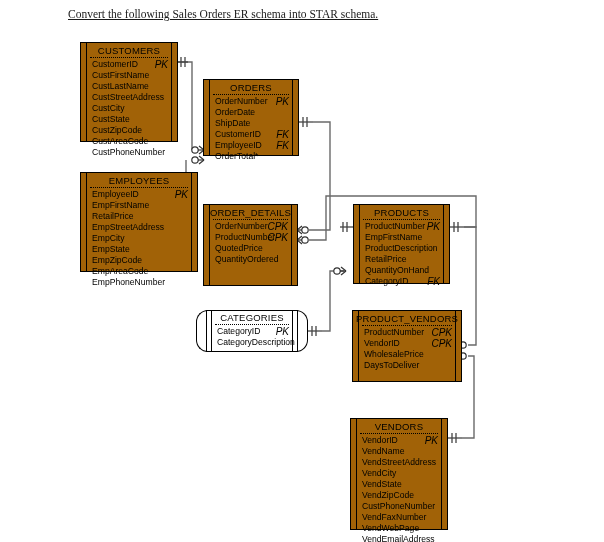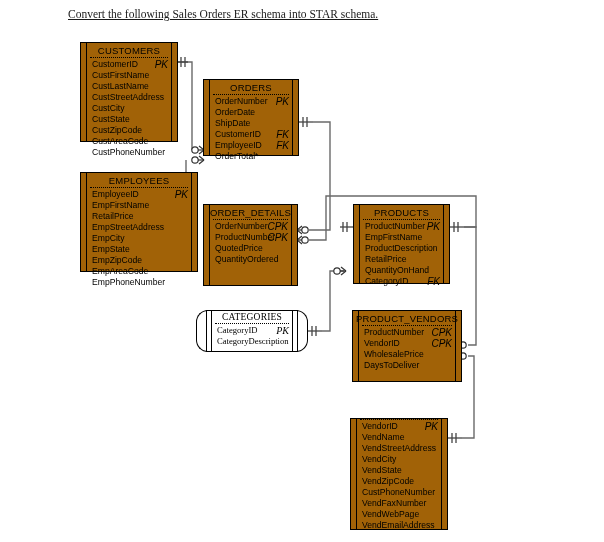--- a/index.html
+++ b/index.html
@@ -273,21 +273,21 @@
       <div class="sep"></div>
       <div class="attrs">
         <div class="attr"><span>ProductNumber</span><span class="key">PK</span></div>
         <div class="attr"><span>EmpFirstName</span></div>
         <div class="attr"><span>ProductDescription</span></div>
         <div class="attr"><span>RetailPrice</span></div>
         <div class="attr"><span>QuantityOnHand</span></div>
         <div class="attr"><span>CategoryID</span><span class="key">FK</span></div>
       </div>
     </div>
-    <div class="entity rounded" style="left: 196px; top: 310px; width: 112px; height: 42px; font-family: Liberation Serif, serif;">
+    <div class="entity rounded" style="left: 196px; top: 310px; width: 112px; height: 42px;">
       <div class="cap l"></div>
       <div class="cap r"></div>
       <div class="body"></div>
       <div class="content">
         <div class="inner-l"></div>
         <div class="inner-r"></div>
         <div class="ent-title">Categories</div>
         <div class="sep"></div>
         <div class="attrs">
           <div class="attr"><span>CategoryID</span><span class="key">PK</span></div>
@@ -303,20 +303,21 @@
       <div class="attrs">
         <div class="attr"><span>ProductNumber</span><span class="key">CPK</span></div>
         <div class="attr"><span>VendorID</span><span class="key">CPK</span></div>
         <div class="attr"><span>WholesalePrice</span></div>
         <div class="attr"><span>DaysToDeliver</span></div>
       </div>
     </div>
     <div class="entity" style="left: 350px; top: 418px; width: 98px; height: 112px;">
       <div class="inner-l"></div>
       <div class="inner-r"></div>
+      <div class="ent-title">Vendors</div>
       <div class="sep"></div>
       <div class="attrs">
         <div class="attr"><span>VendorID</span><span class="key">PK</span></div>
         <div class="attr"><span>VendName</span></div>
         <div class="attr"><span>VendStreetAddress</span></div>
         <div class="attr"><span>VendCity</span></div>
         <div class="attr"><span>VendState</span></div>
         <div class="attr"><span>VendZipCode</span></div>
         <div class="attr"><span>CustPhoneNumber</span></div>
         <div class="attr"><span>VendFaxNumber</span></div>

